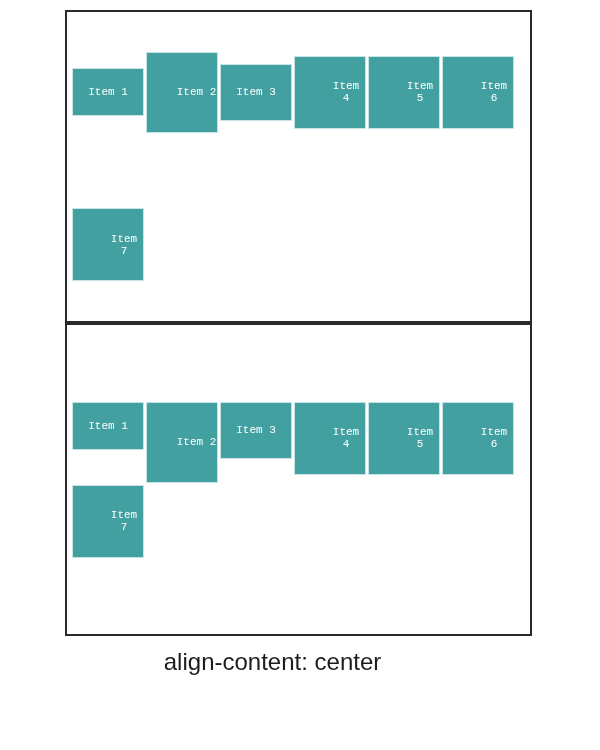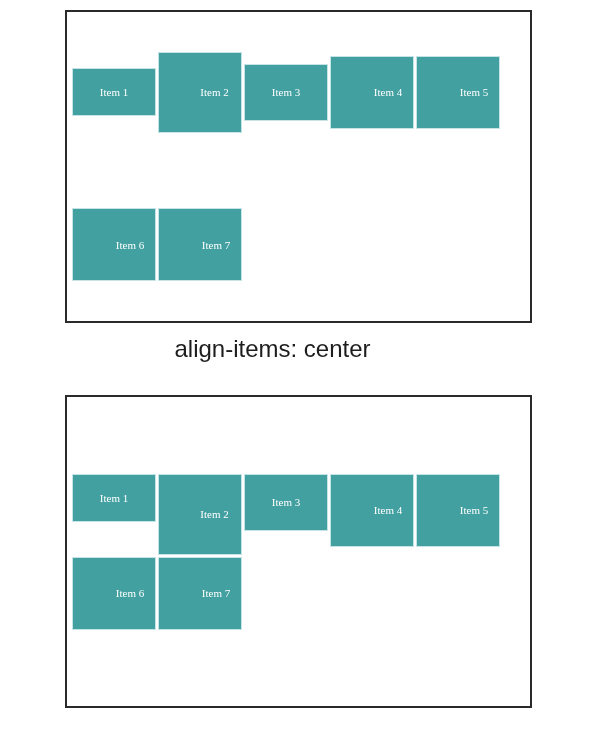--- a/index.html
+++ b/index.html
@@ -23,26 +23,26 @@
     background: #ffffff;
     padding: 2px 4px;
     display: flex;
     flex-wrap: wrap;
   }
   .ai-center { align-items: center; }          
   .ac-center { align-content: center; align-items: flex-start; } 
 
   .item {
     box-sizing: border-box;
-    width: 84px;
+    width: 72px;
     margin: 1px;
     background: #43a0a1;
     border: 1px solid #c6e4e6;
     color: #ffffff;
-    font-family: Liberation Serif, serif;
+    font-family: Liberation Mono, monospace;
     font-size: 11px;
     display: flex;
     align-items: center;
     justify-content: center;
     text-align: center;
   }
   .h-s  { height: 48px; }
   .h-xl { height: 81px; padding-left: 29px; }
   .h-m  { height: 57px; }
   .h-l  { height: 73px; padding-left: 32px; }
@@ -65,28 +65,28 @@
   <figure>
     <div class="flex-container ai-center">
       <div class="item h-s">Item 1</div>
       <div class="item h-xl">Item 2</div>
       <div class="item h-m">Item 3</div>
       <div class="item h-l">Item 4</div>
       <div class="item h-l">Item 5</div>
       <div class="item h-l">Item 6</div>
       <div class="item h-l">Item 7</div>
     </div>
-    <figcaption class="caption">align-items: center</figcaption>
   </figure>
 
   <figure>
     <div class="flex-container ac-center">
       <div class="item h-s">Item 1</div>
       <div class="item h-xl">Item 2</div>
       <div class="item h-m">Item 3</div>
       <div class="item h-l">Item 4</div>
       <div class="item h-l">Item 5</div>
       <div class="item h-l">Item 6</div>
       <div class="item h-l">Item 7</div>
     </div>
+    <figcaption class="caption">align-content: center</figcaption>
   </figure>
 
 </div>
 
 </body></html>

